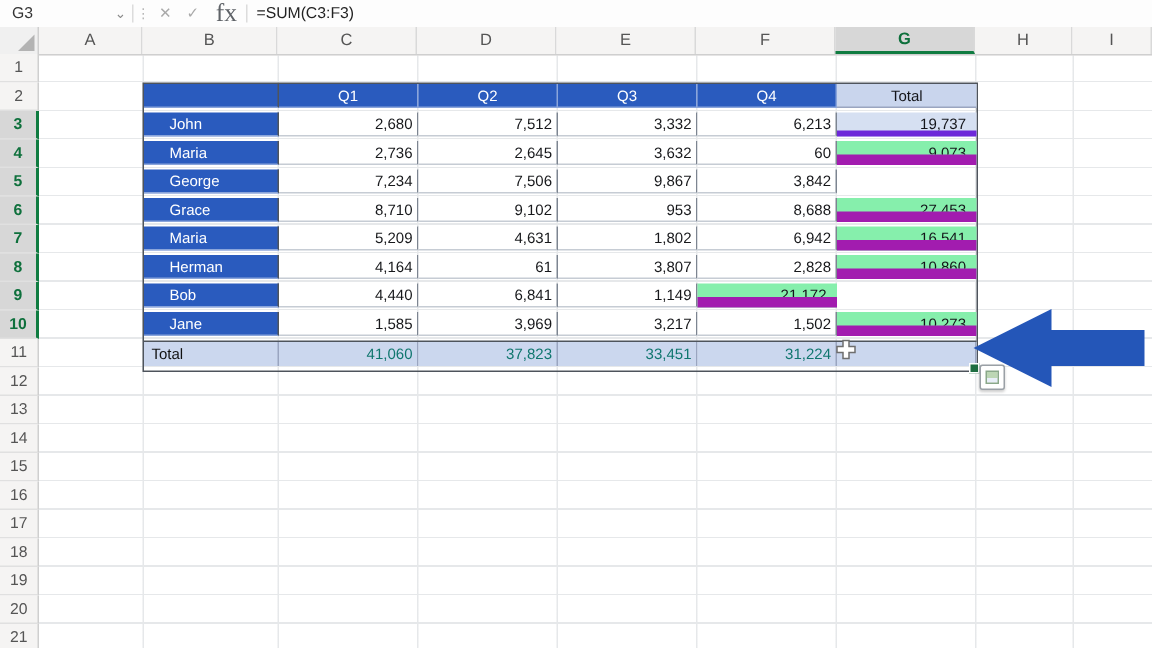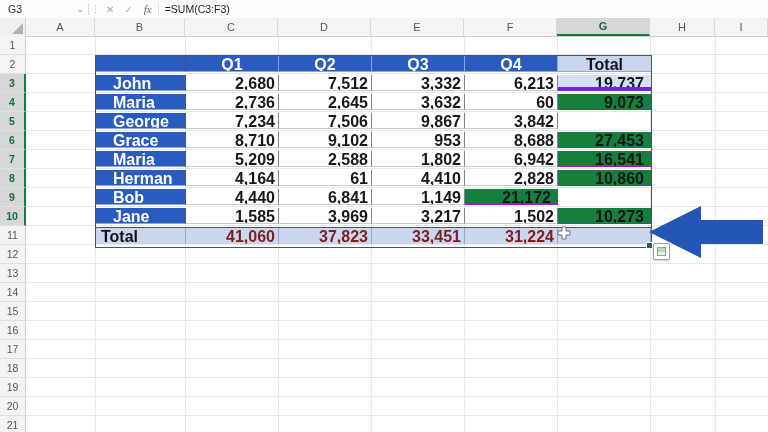--- a/index.html
+++ b/index.html
@@ -5,21 +5,21 @@
   html,body{margin:0;padding:0;width:768px;height:432px;overflow:hidden;background:#fff;
     font-family:"Liberation Sans",sans-serif;-webkit-font-smoothing:antialiased;}
   
   .fbar{position:absolute;left:0;top:0;width:768px;height:18px;background:#fdfdfd;
     border-bottom:1px solid #e1e1e1;display:flex;align-items:center;font-size:10.5px;color:#444;}
   .namebox{width:88px;height:100%;display:flex;align-items:center;padding-left:8px;box-sizing:border-box;color:#333;}
   .nb-chev{color:#8a8a8a;font-size:9px;margin-left:auto;margin-right:4px;}
   .vsep{width:1px;height:12px;background:#dcdcdc;}
   .fico{color:#a9a9a9;font-size:10px;padding:0 5px;}
   .fdots{color:#b5b5b5;font-size:9px;letter-spacing:-1px;padding:0 2px;}
-  .fx{color:#5f6368;font-style:italic;font-family:"Liberation Serif",serif;font-size:11px;padding:0 6px;}
+  .fx{color:#5f6368;font-family:"Liberation Serif",serif;font-size:17px;padding:0 6px;}
   .formula{color:#222;font-size:10.5px;padding-left:6px;}
   
   .sheet{position:absolute;left:0;top:18px;width:768px;height:414px;background:#fff;}
   .colrow{position:absolute;left:0;top:0;height:18px;width:768px;display:flex;background:#f5f4f3;border-bottom:1px solid #cfcfcf;}
   .corner{width:26px;height:18px;position:relative;border-right:1px solid #cfcfcf;box-sizing:border-box;background:#f0f0f0;}
   .corner .tri{position:absolute;right:2px;bottom:2px;width:0;height:0;
     border-left:11px solid transparent;border-bottom:11px solid #b3b3b3;}
   .chwrap{display:flex;height:18px;flex:1;}
   .ch{height:18px;box-sizing:border-box;border-right:1px solid #d9d9d9;display:flex;align-items:center;justify-content:center;
     font-size:11px;color:#555;background:#f5f4f3;}
@@ -37,32 +37,32 @@
       repeating-linear-gradient(to bottom,transparent 0 18px,#e6e8ea 18px 19px),
       linear-gradient(#e6e8ea,#e6e8ea),linear-gradient(#e6e8ea,#e6e8ea),linear-gradient(#e6e8ea,#e6e8ea),
       linear-gradient(#e6e8ea,#e6e8ea),linear-gradient(#e6e8ea,#e6e8ea),linear-gradient(#e6e8ea,#e6e8ea),
       linear-gradient(#e6e8ea,#e6e8ea),linear-gradient(#e6e8ea,#e6e8ea);
     background-repeat:repeat,no-repeat,no-repeat,no-repeat,no-repeat,no-repeat,no-repeat,no-repeat,no-repeat;
     background-size:auto,1px 100%,1px 100%,1px 100%,1px 100%,1px 100%,1px 100%,1px 100%,1px 100%;
     background-position:0 0,69px 0,159px 0,252px 0,345px 0,438px 0,531px 0,624px 0,689px 0;}
   
   .tbl{position:absolute;left:95px;top:37px;width:555px;border:1px solid #4e545c;box-sizing:content-box;}
   .trow{display:flex;height:19px;}
-  .tc{box-sizing:border-box;height:16px;line-height:18px;font-size:16px;font-weight:bold;overflow:hidden;white-space:nowrap;}
+  .tc{box-sizing:border-box;height:16px;line-height:18px;font-size:10px;font-weight:normal;overflow:hidden;white-space:nowrap;}
   .tc.name{width:90px;padding-left:17px;background:#2a5bbe;color:#fff;
     border-bottom:1px solid rgba(255,255,255,.45);border-right:1px solid #4e545c;}
   .tc.qh{width:93px;text-align:center;background:#2a5bbe;color:#fff;
     border-bottom:1px solid rgba(255,255,255,.45);border-right:1px solid rgba(255,255,255,.45);}
   .tc.num{width:93px;text-align:right;padding-right:3px;background:#fff;color:#17181b;
     border-right:1px solid #7d8591;border-bottom:1px solid #c6ccd4;}
-  .tc.tot{width:93px;text-align:right;padding-right:7px;background:#15803d;color:#14151a;
-    border-bottom:1px solid #a21caf;}
+  .tc.tot{width:93px;text-align:right;padding-right:7px;background:#86efac;color:#14151a;
+    border-bottom:7px solid #a21caf;}
   .tc.tot[data-active="true"]{background:#d6e0f2;border-bottom:4px solid #6d28d9;}
   .tc.toth{width:93px;text-align:center;background:#c9d5ed;color:#14151a;border-bottom:1px solid #9aa5c0;}
-  .trow.totalrow .tc{background:#cbd7ee;color:#7f1d1d;border-right:1px solid #9aa5c0;border-bottom:none;}
+  .trow.totalrow .tc{background:#cbd7ee;color:#0f766e;border-right:1px solid #9aa5c0;border-bottom:none;}
   .trow.totalrow{border-top:1px solid #4e545c;}
   .trow.totalrow .tc.name{color:#111;padding-left:5px;}
   .trow.totalrow .tc.num,.trow.totalrow .tc.tot{text-align:right;}
   
   .fillhandle{position:absolute;left:646px;top:242px;width:5px;height:5px;background:#1e6e41;border:1px solid #fff;}
   .autofill{position:absolute;left:653px;top:243px;width:15px;height:15px;background:#fff;border:1px solid #9aa0a6;
     border-radius:2px;box-shadow:0 1px 2px rgba(0,0,0,.2);display:flex;align-items:center;justify-content:center;}
   .autofill .g{width:9px;height:9px;border:1px solid #8aa88a;box-sizing:border-box;
     background:linear-gradient(to bottom,#bcd6b4 0 4px,#e8eef8 4px);}
   .pluscur{position:absolute;left:557px;top:226px;width:14px;height:14px;}
@@ -169,30 +169,30 @@
           <div class="tc name">Grace</div>
           <div class="tc num">8,710</div>
           <div class="tc num">9,102</div>
           <div class="tc num">953</div>
           <div class="tc num">8,688</div>
           <div class="tc tot" data-active="false">27,453</div>
         </div>
         <div class="trow">
           <div class="tc name">Maria</div>
           <div class="tc num">5,209</div>
-          <div class="tc num">2,588</div>
+          <div class="tc num">4,631</div>
           <div class="tc num">1,802</div>
           <div class="tc num">6,942</div>
           <div class="tc tot" data-active="false">16,541</div>
         </div>
         <div class="trow">
           <div class="tc name">Herman</div>
           <div class="tc num">4,164</div>
           <div class="tc num">61</div>
-          <div class="tc num">4,410</div>
+          <div class="tc num">3,807</div>
           <div class="tc num">2,828</div>
           <div class="tc tot" data-active="false">10,860</div>
         </div>
         <div class="trow">
           <div class="tc name">Bob</div>
           <div class="tc num">4,440</div>
           <div class="tc num">6,841</div>
           <div class="tc num">1,149</div>
           <div class="tc tot" data-active="false">21,172</div>
         </div>

